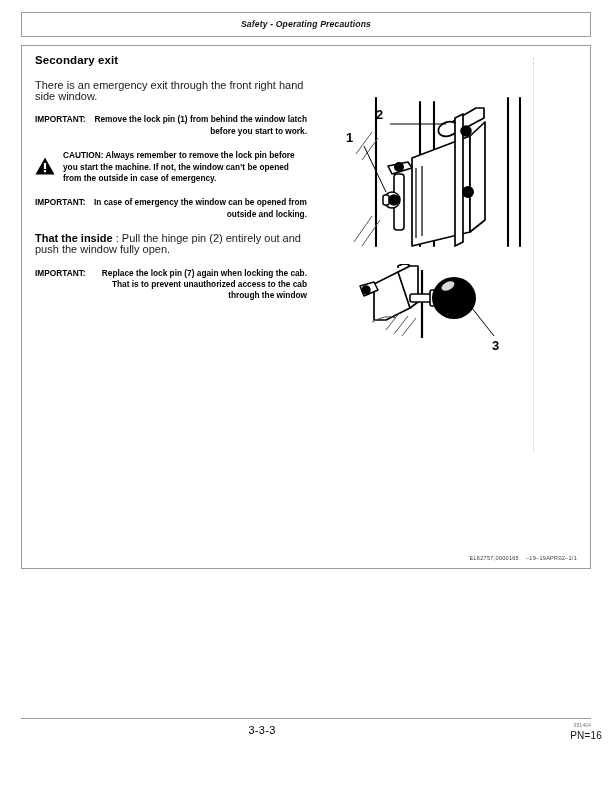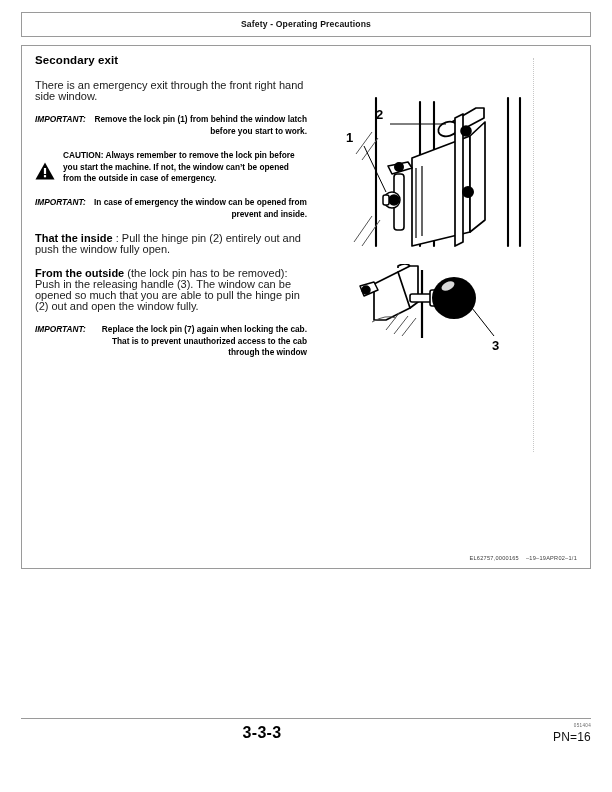--- a/index.html
+++ b/index.html
@@ -26,20 +26,21 @@
     border: 1px solid #9a9a9a;
     box-sizing: border-box;
   }
   .header-title {
     position: absolute;
     left: 0;
     right: 0;
     top: 6px;
     text-align: center;
     font-size: 8.6px;
+    font-style: italic;
     font-weight: bold;
     letter-spacing: 0.15px;
     color: #111;
   }
 
   
   .content-box {
     position: absolute;
     left: 21px;
     top: 45px;
@@ -88,32 +89,31 @@
     font-size: 8.3px;
     line-height: 11.4px;
     font-weight: bold;
     margin: 0 0 13px 0;
     color: #000;
   }
   .hang .tag {
     flex: 0 0 auto;
     white-space: nowrap;
     padding-right: 5px;
-    font-style: italic;
   }
   .hang .txt {
     flex: 1 1 auto;
     text-align: right;
   }
 
   
   .caution {
     display: flex;
     margin: 0 0 13px 0;
-    align-items: flex-end;
+    align-items: center;
   }
   .caution .tri {
     flex: 0 0 auto;
     width: 24px;
     padding-top: 1px;
   }
   .caution .ctext {
     flex: 1 1 auto;
     font-size: 8.3px;
     line-height: 11.4px;
@@ -167,38 +167,38 @@
     width: 570px;
     height: 0;
     border-top: 1px solid #9a9a9a;
   }
   .footer-page {
     position: absolute;
     left: 0;
     top: 724px;
     width: 524px;
     text-align: center;
-    font-size: 16px;
-    font-weight: bold;
+    font-size: 11px;
+    font-weight: normal;
     letter-spacing: 0.3px;
     color: #000;
   }
   .footer-date {
     position: absolute;
     right: 21px;
     top: 723px;
     font-size: 4.6px;
     color: #6a6a6a;
     letter-spacing: 0.3px;
   }
   .footer-pn {
     position: absolute;
-    right: 21px;
+    right: 10px;
     top: 730px;
-    font-size: 12px;
+    font-size: 10px;
     color: #111;
     letter-spacing: 0.2px;
   }
 </style>
 </head>
 <body>
 
 <div class="header-box">
   <div class="header-title">Safety - Operating Precautions</div>
 </div>
@@ -224,30 +224,27 @@
           <polygon points="10,0.5 19.5,17.5 0.5,17.5" fill="#000000"></polygon>
           <rect x="8.9" y="6.0" width="2.2" height="6.0" fill="#ffffff"></rect>
           <rect x="8.9" y="13.1" width="2.2" height="2.2" fill="#ffffff"></rect>
         </svg>
       </span>
       <span class="ctext">CAUTION: Always remember to remove the lock pin before you start the machine. If not, the window can’t be opened from the outside in case of emergency.</span>
     </div>
 
     <div class="hang">
       <span class="tag">IMPORTANT:</span>
-      <span class="txt">In case of emergency the window can be opened from prevent and inside.</span>
+      <span class="txt">In case of emergency the window can be opened from outside and locking.</span>
     </div>
 
     <p class="body">
       <span class="lead">That the inside</span><span> : Pull the hinge pin (2) entirely out and push the window fully open.</span>
     </p>
 
-    <p class="body">
-      <span class="lead">From the outside</span><span>  (the lock pin has to be removed): Push in the releasing handle (3). The window can be opened so much that you are able to pull the hinge pin (2) out and open the window fully.</span>
-    </p>
 
     <div class="hang" style="margin-top:6px;">
       <span class="tag">IMPORTANT:</span>
       <span class="txt">Replace the lock pin (7) again when locking the cab. That is to prevent unauthorized access to the cab through the window</span>
     </div>
 
   </div>
 
   <div class="fig-col">
 

